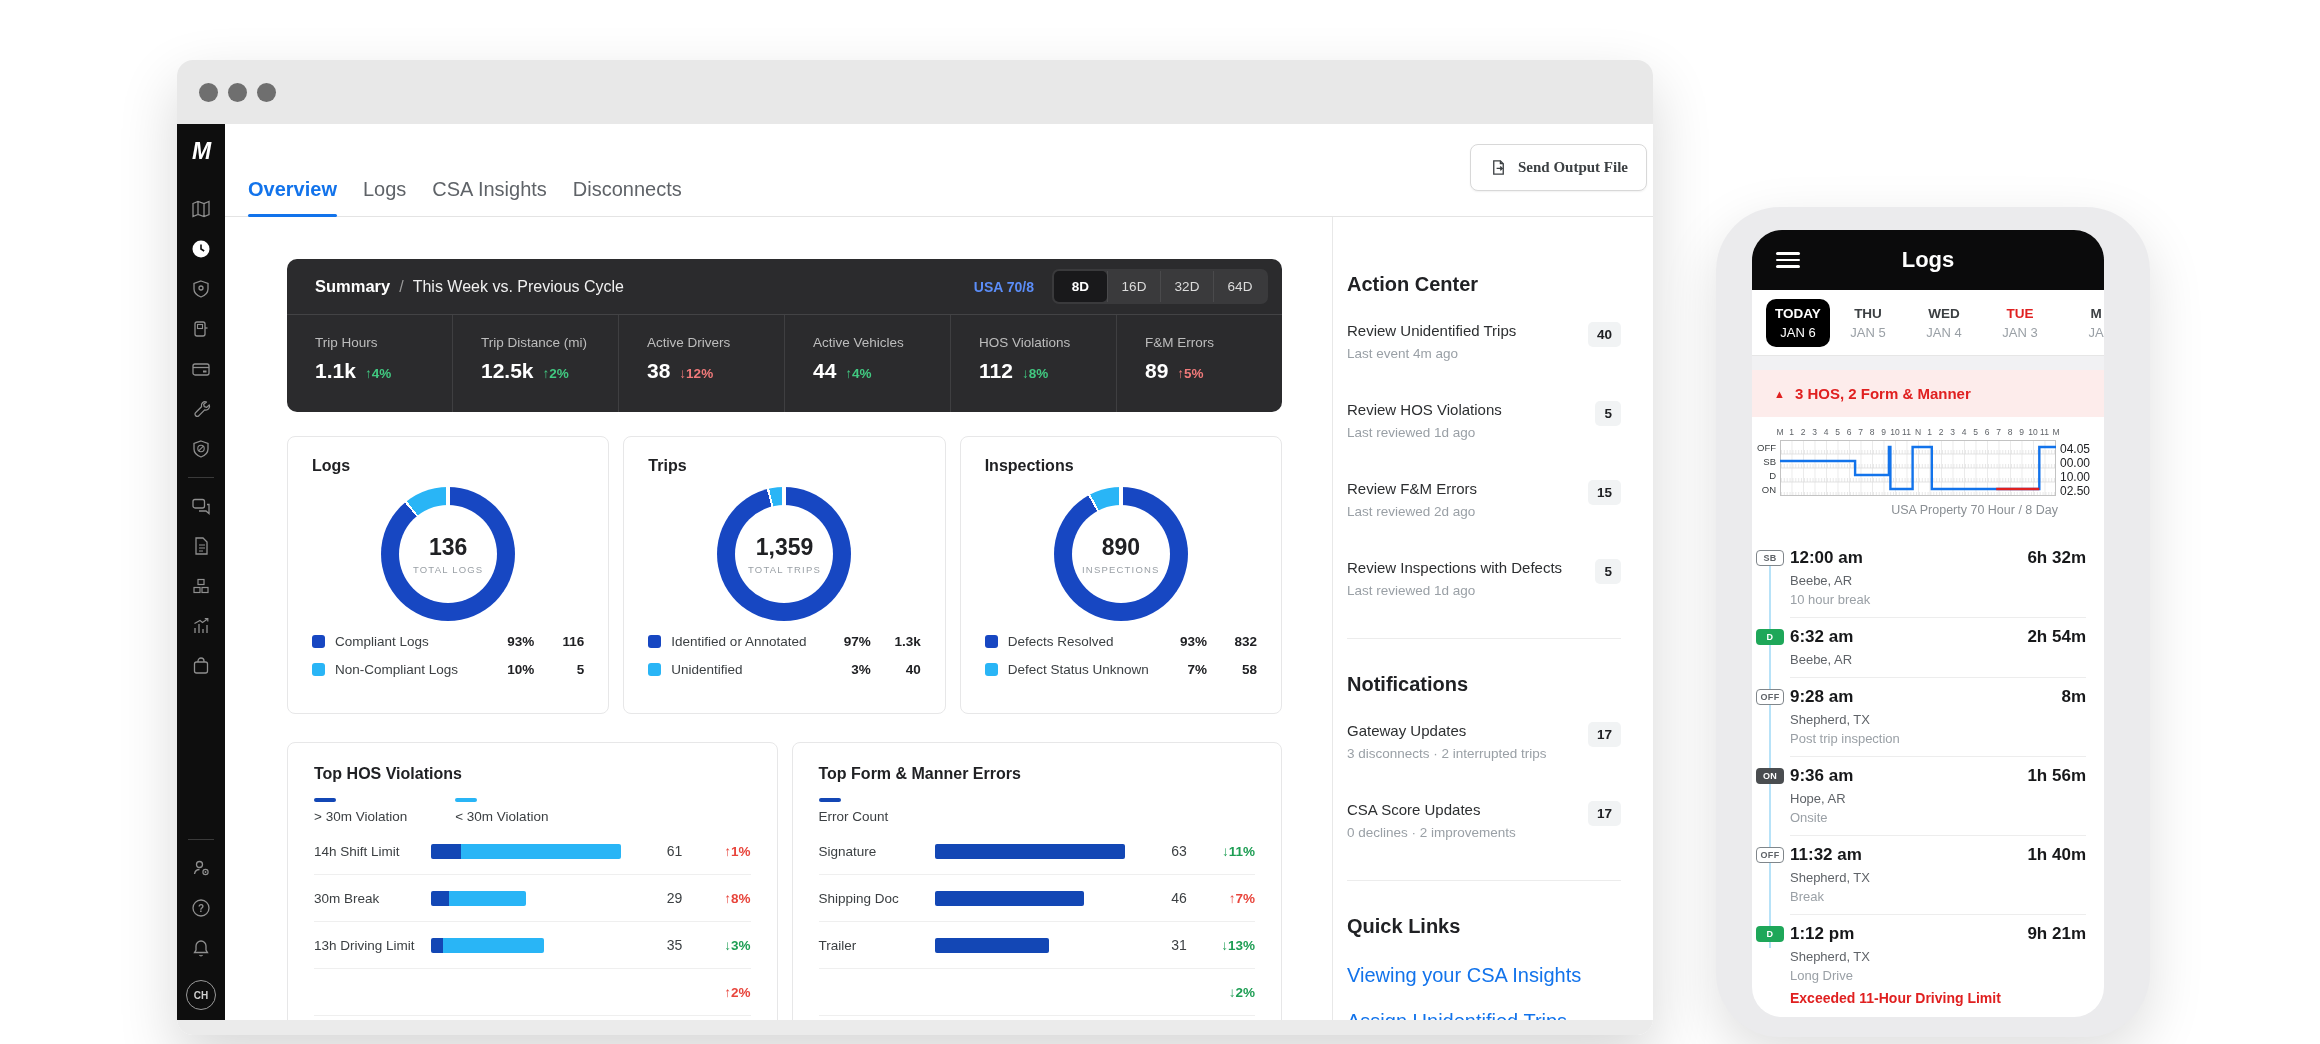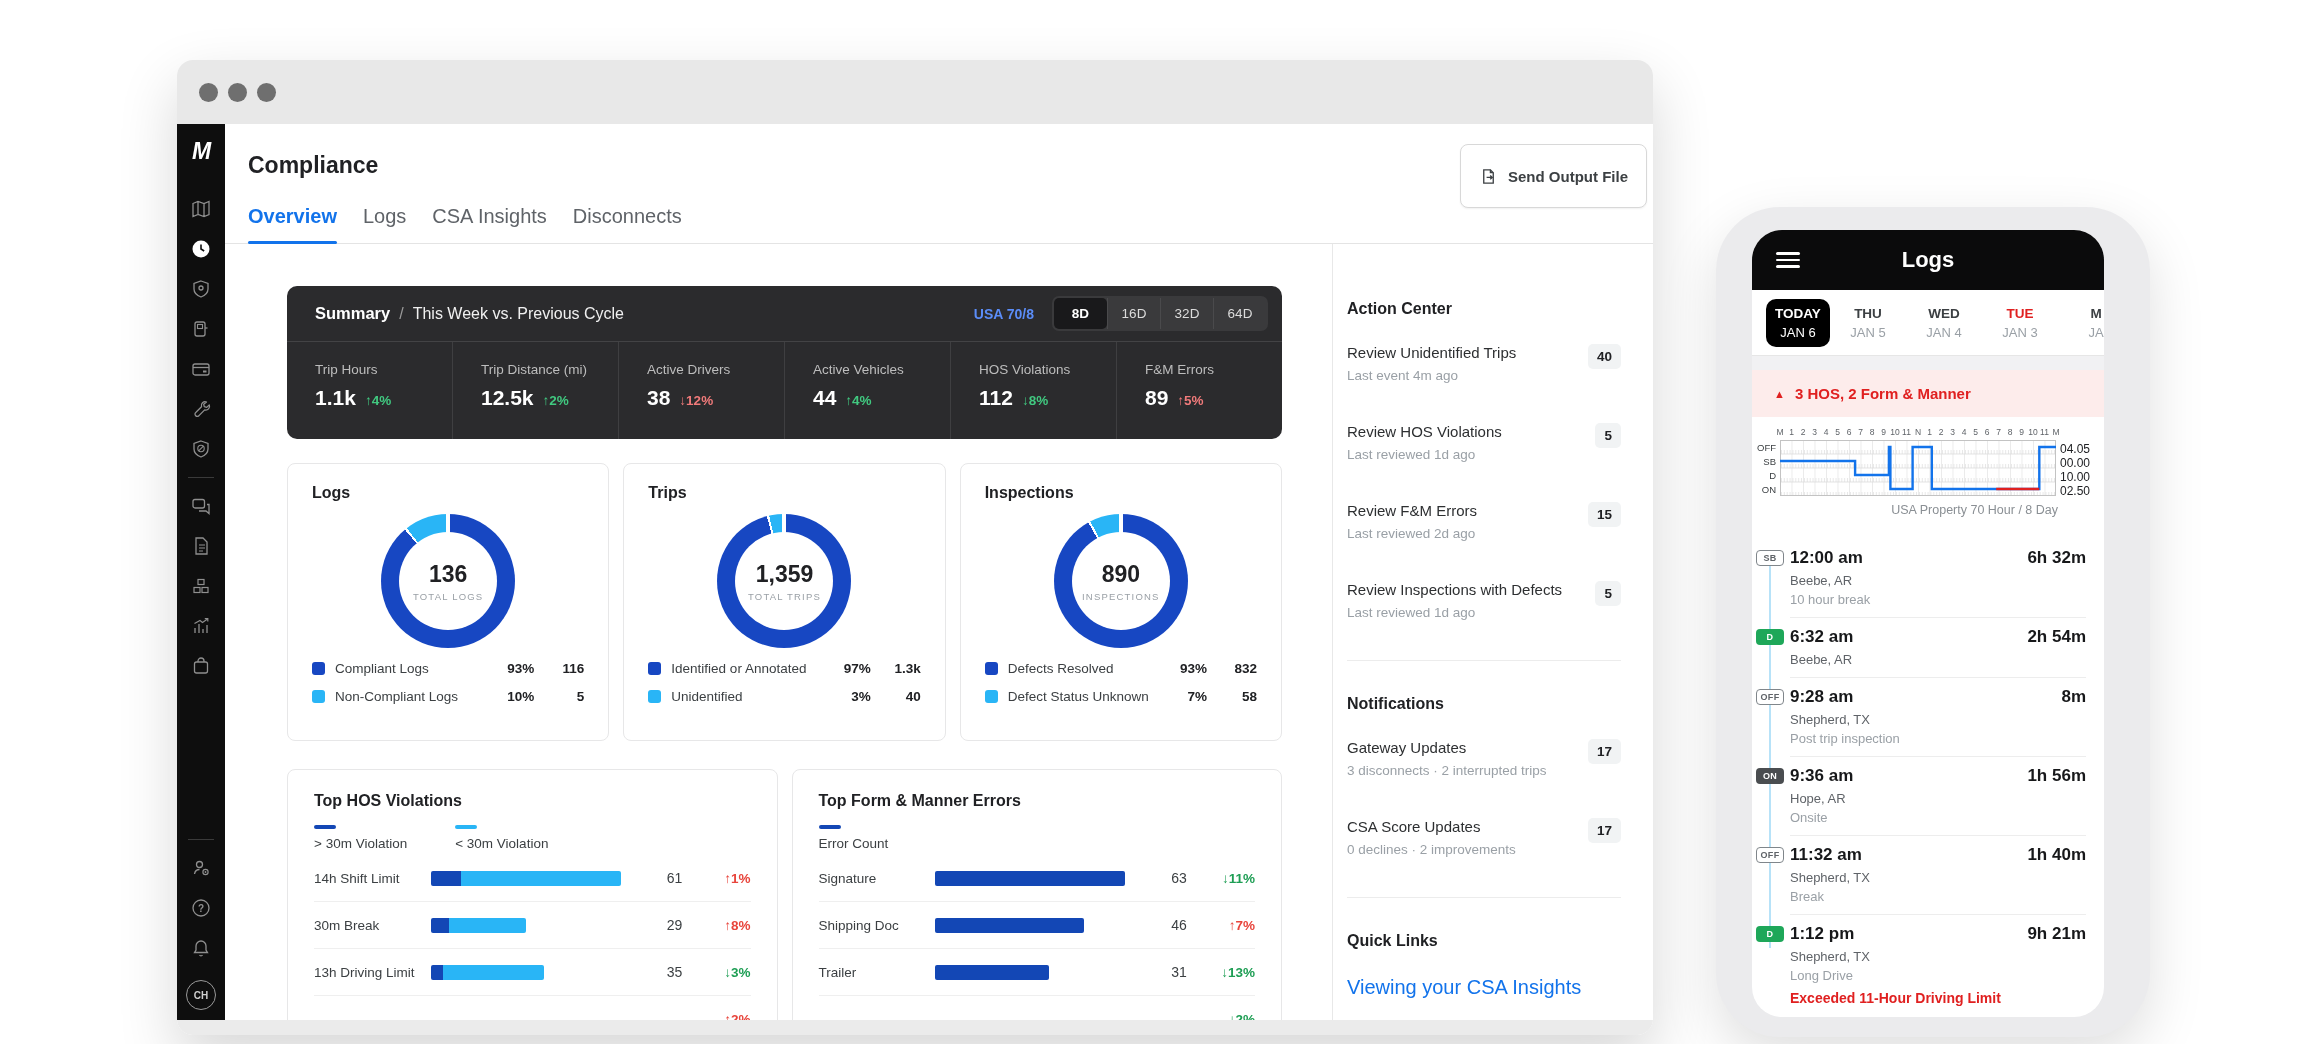--- a/index.html
+++ b/index.html
@@ -16,21 +16,21 @@
   .logo{color:#fff;font-weight:800;font-style:italic;font-size:23px;margin-bottom:24px;letter-spacing:-1px}
   .sb-icon{width:20px;height:20px;color:#8f8f8f;margin:10px 0;cursor:pointer;display:flex;align-items:center;justify-content:center}
   .sb-icon.active{color:#fff}
   .sb-div{width:26px;border-top:1px solid #3a3a3a;margin:8px 0}
   .sb-bottom{margin-top:auto;display:flex;flex-direction:column;align-items:center}
   .avatar{width:30px;height:30px;border-radius:50%;border:1.5px solid #9a9a9a;color:#cfcfcf;font-size:10px;font-weight:700;display:flex;align-items:center;justify-content:center;margin-top:12px}
   
   .main{flex:1;display:flex;flex-direction:column;min-width:0}
   .main-header{position:relative;padding:28px 40px 0 23px;border-bottom:1px solid #e4e4e4}
   .page-title{font-size:23px;font-weight:700;color:#202124}
-  .send-btn{position:absolute;top:20px;right:6px;height:64px;display:flex;align-items:center;gap:10px;background:#fff;border:1px solid #d8d8d8;border-radius:8px;padding:0 18px;font-size:15px;font-weight:700;color:#3c4043;box-shadow:0 1px 2px rgba(0,0,0,.06);cursor:pointer;font-family:Liberation Sans, sans-serif}
+  .send-btn{position:absolute;top:20px;right:6px;height:47px;display:flex;align-items:center;gap:10px;background:#fff;border:1px solid #d8d8d8;border-radius:8px;padding:0 18px;font-size:15px;font-weight:700;color:#3c4043;box-shadow:0 1px 2px rgba(0,0,0,.06);cursor:pointer;font-family:Liberation Serif, serif}
   .tabs{display:flex;gap:26px;margin-top:26px}
   .tab{font-size:20px;color:#5f6368;padding-bottom:15px;position:relative;cursor:pointer}
   .tab.active{color:#1273eb;font-weight:600}
   .tab.active::after{content:"";position:absolute;left:0;right:0;bottom:-1px;height:3px;border-radius:2px;background:#1273eb}
   .content{flex:1;display:flex;overflow:hidden}
   .left-col{flex:0 0 1107px;padding:42px 50px 0 62px;overflow:hidden}
   
   .summary{background:#2b2b2d;border-radius:10px;color:#fff}
   .sum-head{display:flex;align-items:center;height:56px;padding:0 14px 0 28px;border-bottom:1px solid #434345}
   .sum-title{font-size:16.5px;font-weight:700}
@@ -72,21 +72,21 @@
   .bar-rows{margin-top:4px}
   .bar-row{display:flex;align-items:center;height:47px;border-bottom:1px solid #efefef;font-size:13.5px;color:#3c4043}
   .br-label{width:130px;white-space:nowrap}
   .br-zone{width:228px}
   .br-bar{height:15px;border-radius:2px;display:flex;overflow:hidden}
   .br-val{width:52px;text-align:right;font-size:14px;color:#3c4043}
   .br-delta{width:76px;text-align:right;font-size:13.5px;font-weight:700}
   .t-green{color:#1e9e54}.t-red{color:#e8453c}
   
   .rail{flex:1;border-left:1px solid #e8e8e8;padding:56px 32px 0 14px;overflow:hidden}
-  .rail-title{font-size:16px;font-weight:700;color:#202124;margin-bottom:26px}
+  .rail-title{font-size:20px;font-weight:700;color:#202124;margin-bottom:26px}
   .rail-item{display:flex;margin-bottom:40px;cursor:pointer}
   .ri-title{font-size:15px;color:#2d2f31}
   .ri-sub{font-size:13.5px;color:#9aa0a6;margin-top:7px}
   .ri-badge{margin-left:auto;background:#f1f3f4;border-radius:5px;font-size:13.5px;font-weight:700;color:#202124;padding:5px 9px;height:fit-content}
   .rail-div{border-top:1px solid #ececec;margin:14px 0 34px}
   .rail-link{display:block;color:#1273eb;font-size:20px;margin-bottom:23px;cursor:pointer;text-decoration:none}
   
   .phone{position:absolute;left:1716px;top:207px;width:434px;height:830px;background:#ebebed;border-radius:64px;box-shadow:0 20px 55px rgba(0,0,0,.13)}
   .screen{position:absolute;left:36px;top:23px;width:352px;height:787px;background:#fff;border-radius:30px;overflow:hidden;display:flex;flex-direction:column}
   .p-head{flex:0 0 60px;background:#0b0b0c;display:flex;align-items:center;justify-content:center;position:relative}
@@ -233,21 +233,20 @@
             <svg viewBox="0 0 20 20" width="20" height="20">
               <path d="M10 3a5 5 0 0 1 5 5v4l1.5 2.5h-13L5 12V8a5 5 0 0 1 5-5z" fill="none" stroke="currentColor" stroke-width="1.3"></path>
               <path d="M8.5 17a1.8 1.8 0 0 0 3 0" fill="none" stroke="currentColor" stroke-width="1.3"></path>
             </svg>
           </span>
         <span class="avatar">CH</span>
       </div>
     </aside>
     <div class="main">
       <div class="main-header">
-        <div class="page-title">Compliance</div>
         <button class="send-btn">
           <span>
               <svg viewBox="0 0 20 20" width="19" height="19">
                 <path d="M12 3H5v14h10V6z" fill="none" stroke="#3c4043" stroke-width="1.4"></path>
                 <path d="M12 3v3h3" fill="none" stroke="#3c4043" stroke-width="1.4"></path>
                 <path d="M8 11h5.5M11.8 9l2.2 2-2.2 2" fill="none" stroke="#3c4043" stroke-width="1.4"></path>
               </svg>
             </span>
           <span>Send Output File</span>
         </button>

